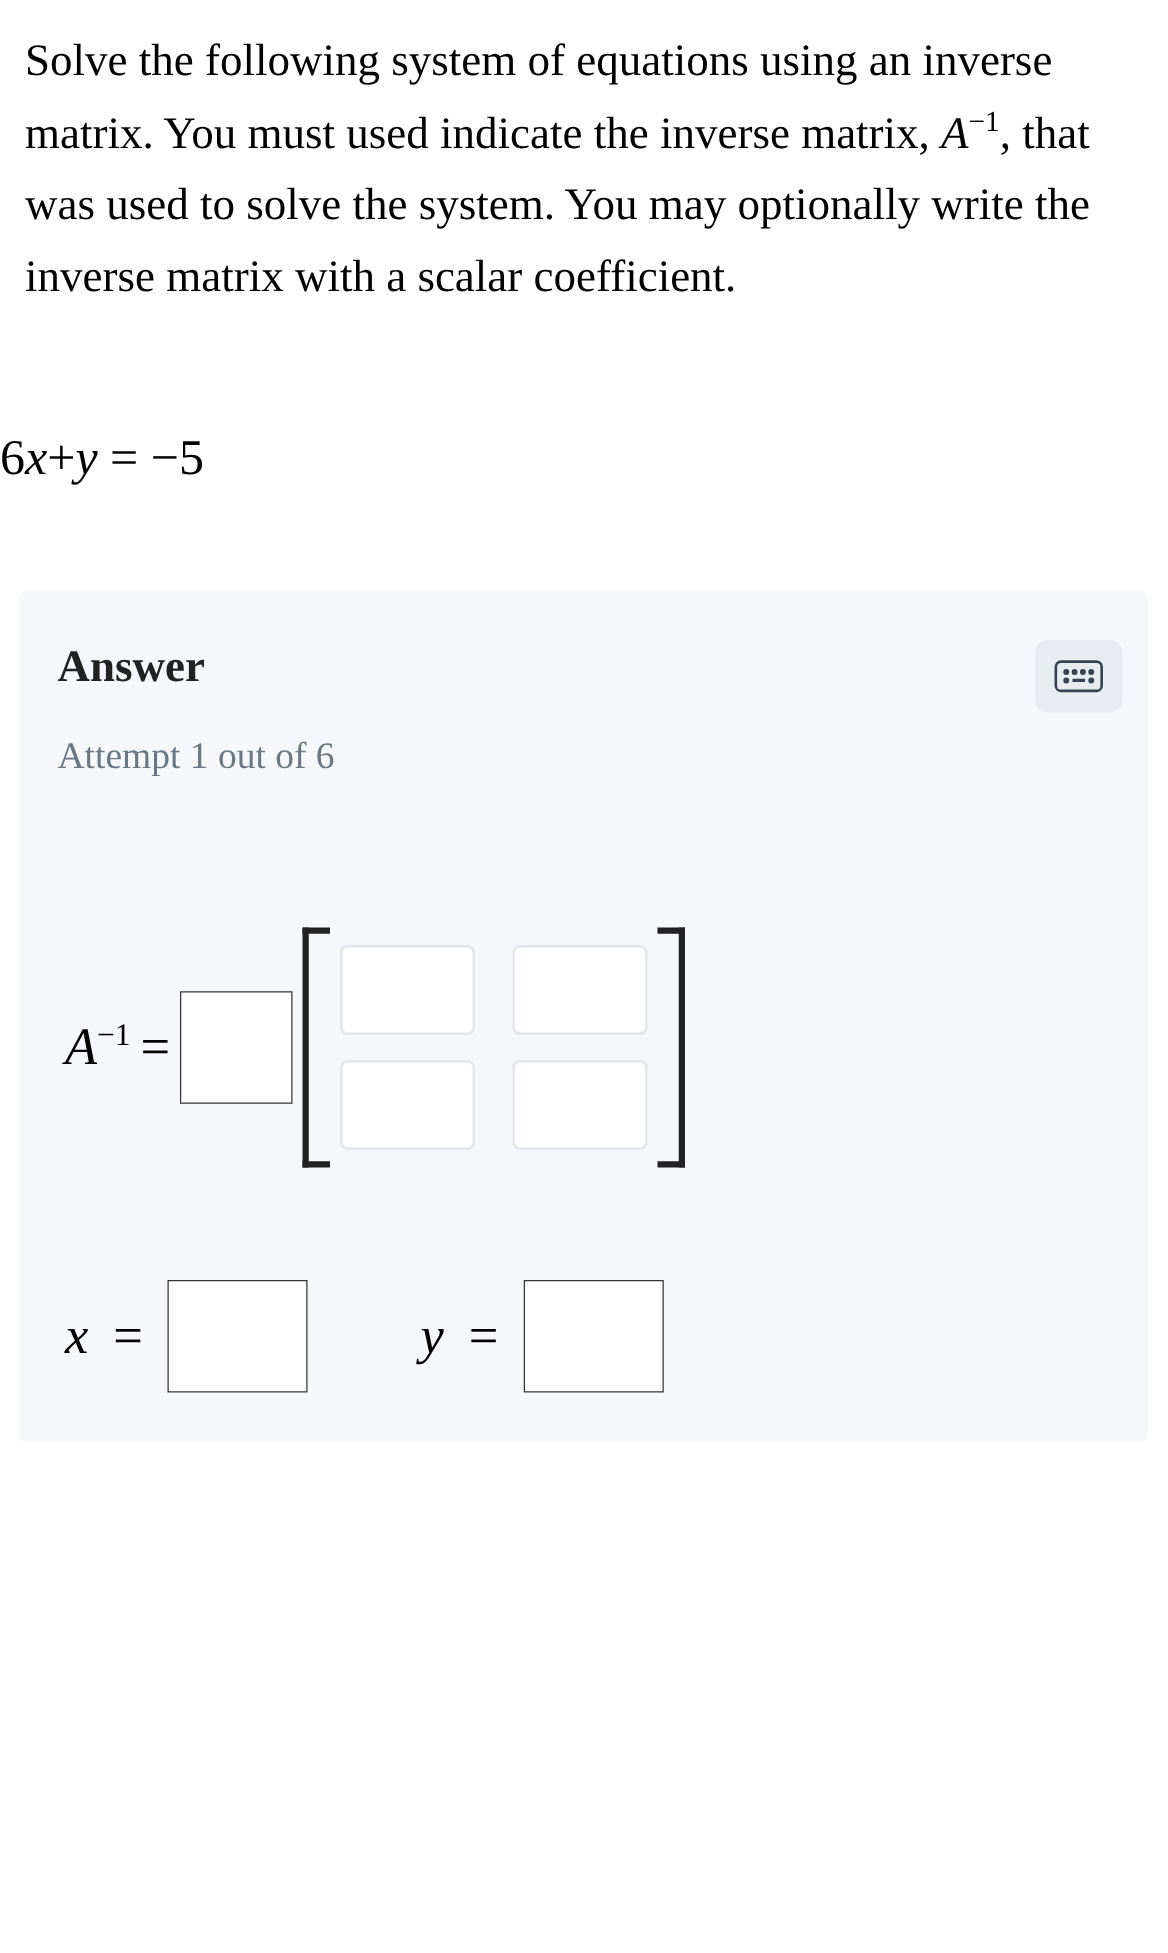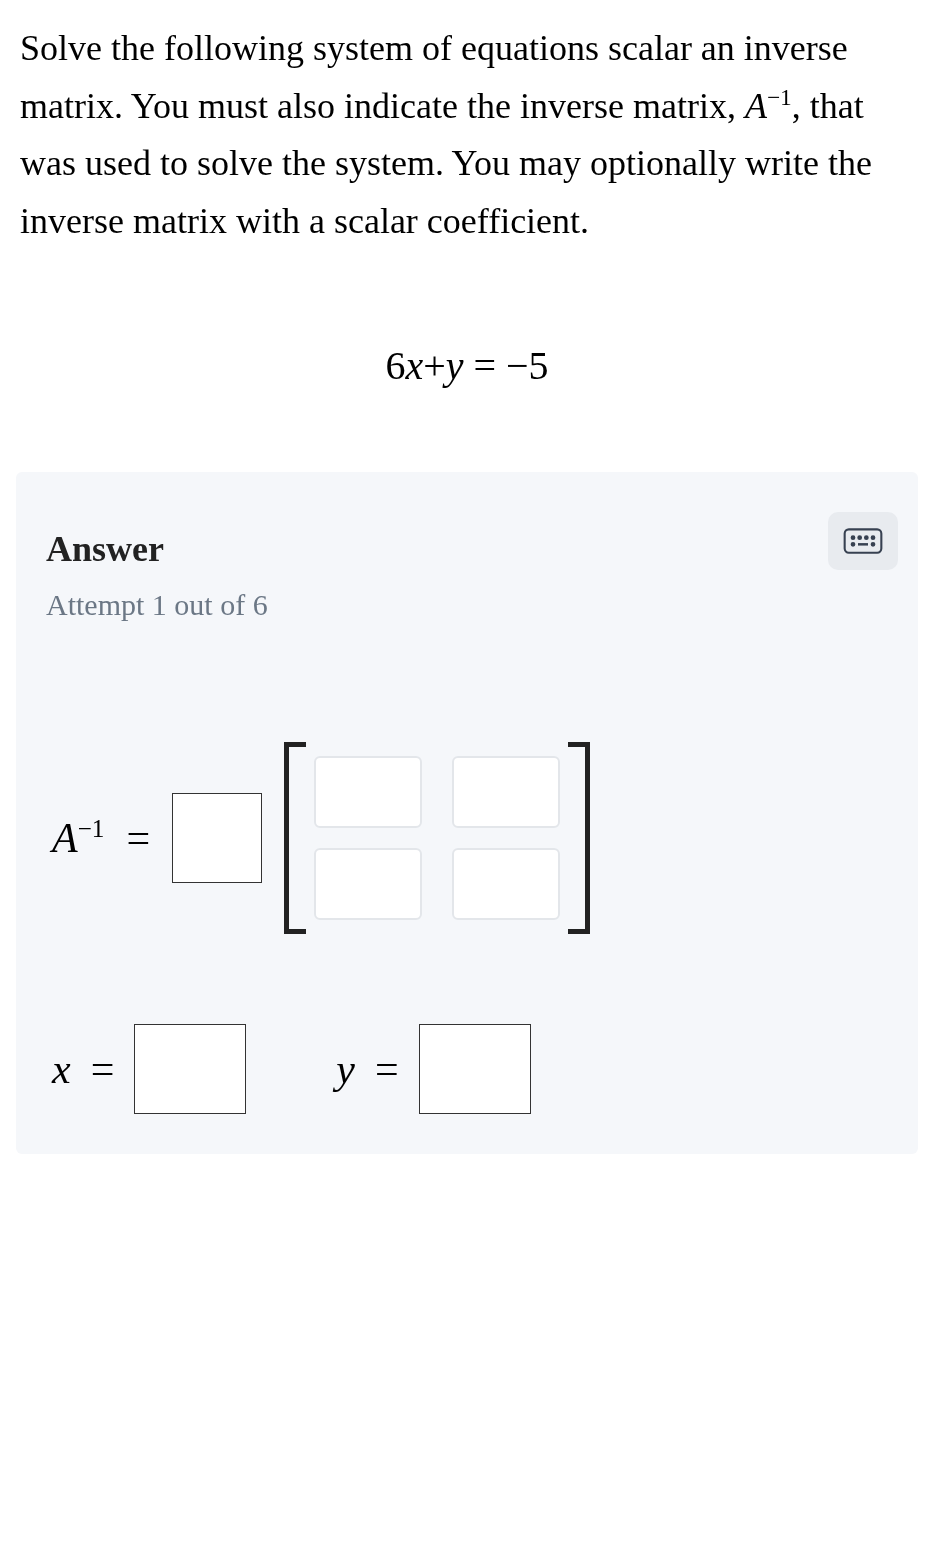--- a/index.html
+++ b/index.html
@@ -18,38 +18,37 @@
   .math-inline {
     font-family: 'Times New Roman', serif;
     font-style: italic;
   }
   .sup {
     font-size: 0.65em;
     vertical-align: super;
     font-style: normal;
   }
   .equations {
-    text-align: center;
     padding: 30px 0 60px 0;
     font-family: 'Times New Roman', serif;
     font-size: 40px;
     line-height: 2.3;
   }
   .equations .var { font-style: italic; }
   .answer-panel {
     background: #f5f7fa;
     margin: 0 16px 0 16px;
     padding: 40px 30px 40px 30px;
     border-radius: 6px;
     position: relative;
   }
   .answer-header {
     display: flex;
     justify-content: space-between;
-    align-items: flex-end;
+    align-items: flex-start;
     gap: 24px;
   }
   .answer-title {
     font-family: Georgia, serif;
     font-weight: bold;
     font-size: 36px;
     color: #222;
   }
   .keyboard-btn {
     width: 70px;
@@ -66,21 +65,21 @@
   .attempt {
     font-family: Georgia, serif;
     font-size: 30px;
     color: #6b7785;
     margin-top: 18px;
   }
   .matrix-row {
     display: flex;
     align-items: center;
     margin-top: 120px;
-    gap: 22px;
+    gap: 8px;
     padding-left: 6px;
   }
   .a-label {
     font-family: 'Times New Roman', serif;
     font-style: italic;
     font-size: 42px;
   }
   .a-label .sup2 {
     font-size: 0.6em;
     vertical-align: super;
@@ -142,21 +141,21 @@
     font-size: 28px;
     text-align: center;
   }
   .xy-gap { width: 50px; }
   input { font-family: inherit; outline: none; }
 </style>
 </head>
 <body>
 
 <div class="question">
-  <span>Solve the following system of equations scalar an inverse matrix. You must also indicate the inverse matrix, </span><span class="math-inline"><span>A</span><span class="sup">−1</span></span><span>, that was used to solve the system. You may optionally write the inverse matrix with a scalar coefficient.</span>
+  <span>Solve the following system of equations using an inverse matrix. You must used indicate the inverse matrix, </span><span class="math-inline"><span>A</span><span class="sup">−1</span></span><span>, that was used to solve the system. You may optionally write the inverse matrix with a scalar coefficient.</span>
 </div>
 
 <div class="equations">
   <div>
     <span>6</span><span class="var">x</span><span>+</span><span class="var">y</span><span> = </span><span>−5</span>
   </div>
 </div>
 
 <div class="answer-panel">
   <div class="answer-header">

